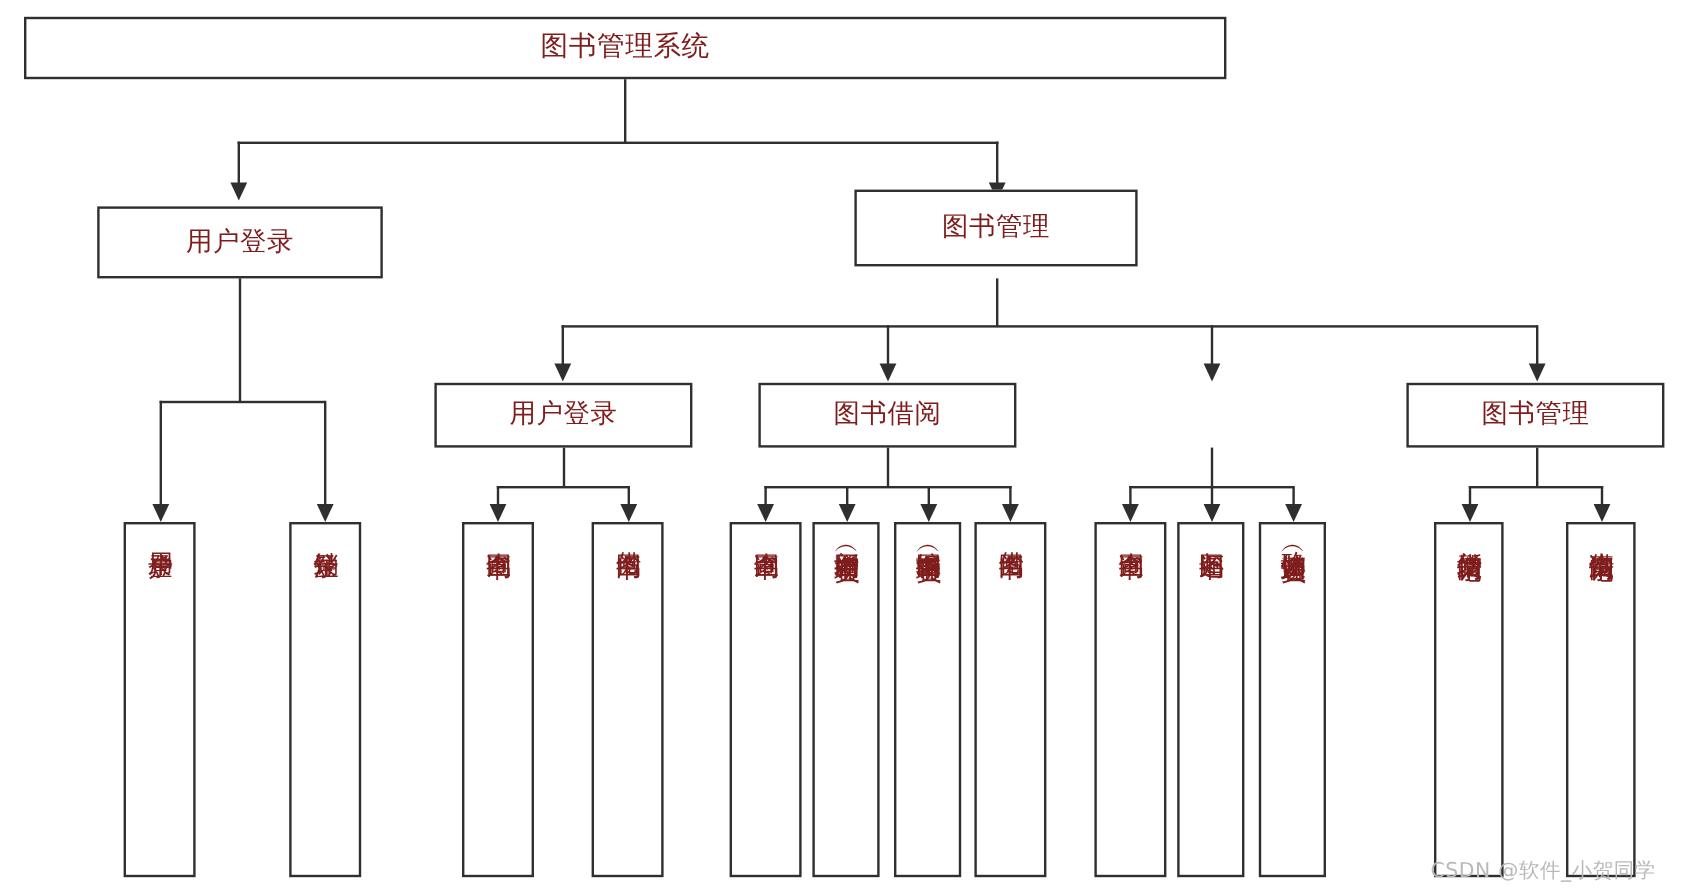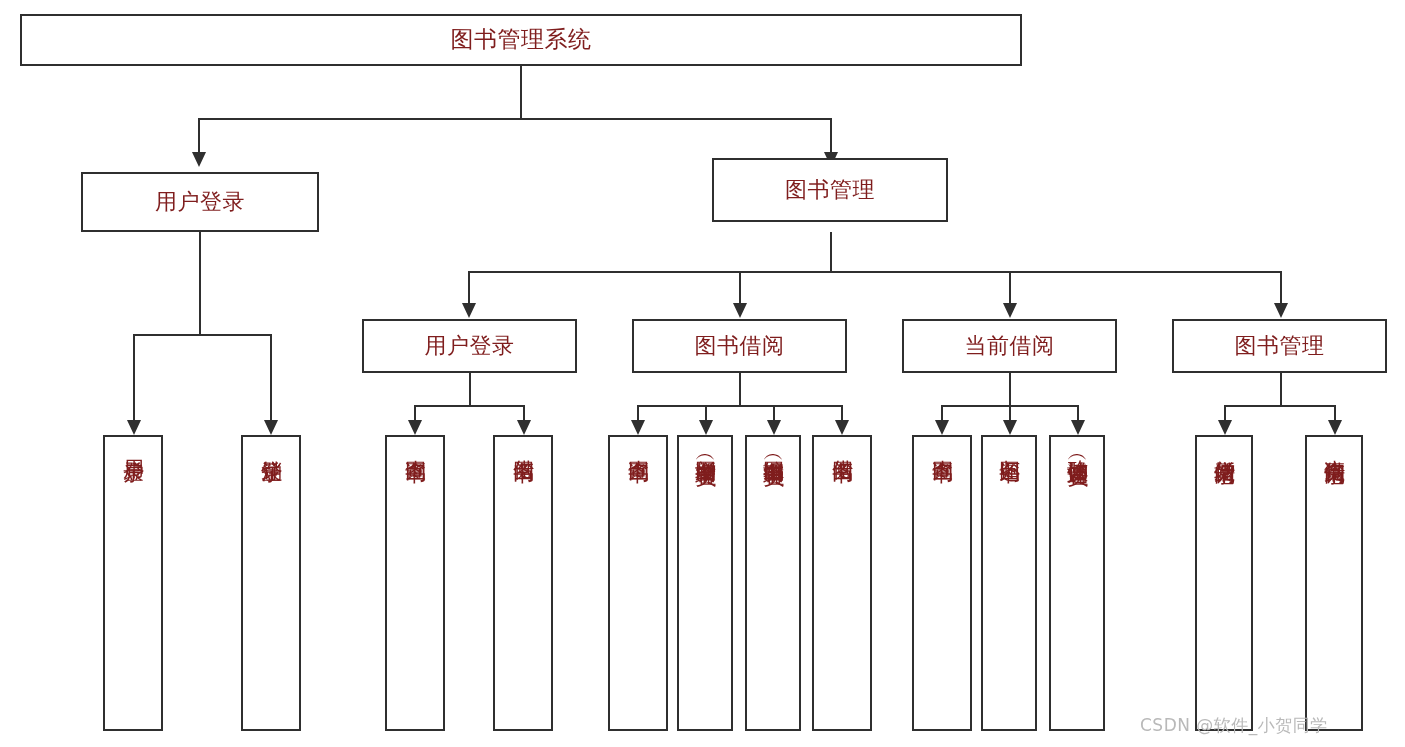--- a/index.html
+++ b/index.html
@@ -119,23 +119,20 @@
   <div class="arrow" style="left:1003px; top:303px;"></div>
   <div class="ln v" style="left:1280px; top:271px; height:33px;"></div>
   <div class="arrow" style="left:1274px; top:303px;"></div>
 
   <div class="node horiz" style="left:362px; top:319px; width:215px; height:54px;">
     <span class="label">用户登录</span>
   </div>
   <div class="node horiz" style="left:632px; top:319px; width:215px; height:54px;">
     <span class="label">图书借阅</span>
   </div>
-  <div class="node horiz" style="left:902px; top:319px; width:215px; height:54px;">
-    <span class="label">当前借阅</span>
-  </div>
   <div class="node horiz" style="left:1172px; top:319px; width:215px; height:54px;">
     <span class="label">图书管理</span>
   </div>
 
   <div class="ln v" style="left:469px; top:373px; height:33px;"></div>
   <div class="ln h" style="left:414px; top:405px; width:111px;"></div>
   <div class="ln v" style="left:414px; top:405px; height:17px;"></div>
   <div class="arrow" style="left:408px; top:420px;"></div>
   <div class="ln v" style="left:523px; top:405px; height:17px;"></div>
   <div class="arrow" style="left:517px; top:420px;"></div>
@@ -204,15 +201,15 @@
     <span class="label">确认归还（管理员）</span>
   </div>
 
   <div class="node vert" style="left:1195px; top:435px; width:58px; height:296px;">
     <span class="label">新增借阅记录</span>
   </div>
   <div class="node vert" style="left:1305px; top:435px; width:58px; height:296px;">
     <span class="label">查询借阅记录</span>
   </div>
 
-  <div id="watermark" style="left:1140px; top:714px;">CSDN @软件_小贺同学</div>
+  <div id="watermark" style="left:1192px; top:714px;">CSDN @软件_小贺同学</div>
 
 </div>
 
 </body></html>

